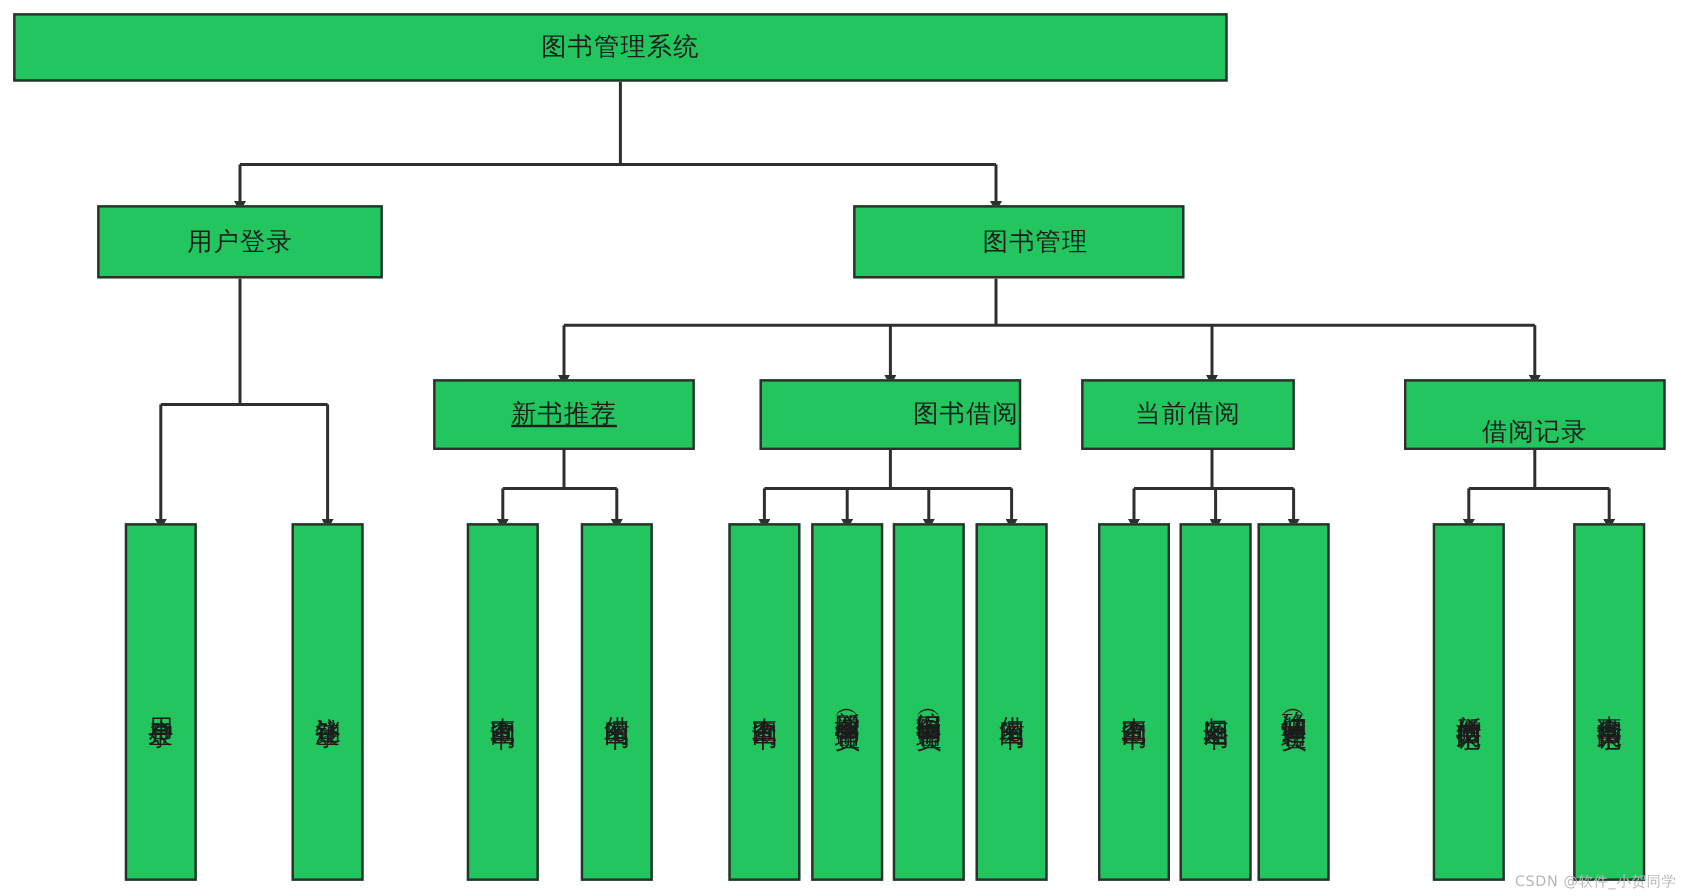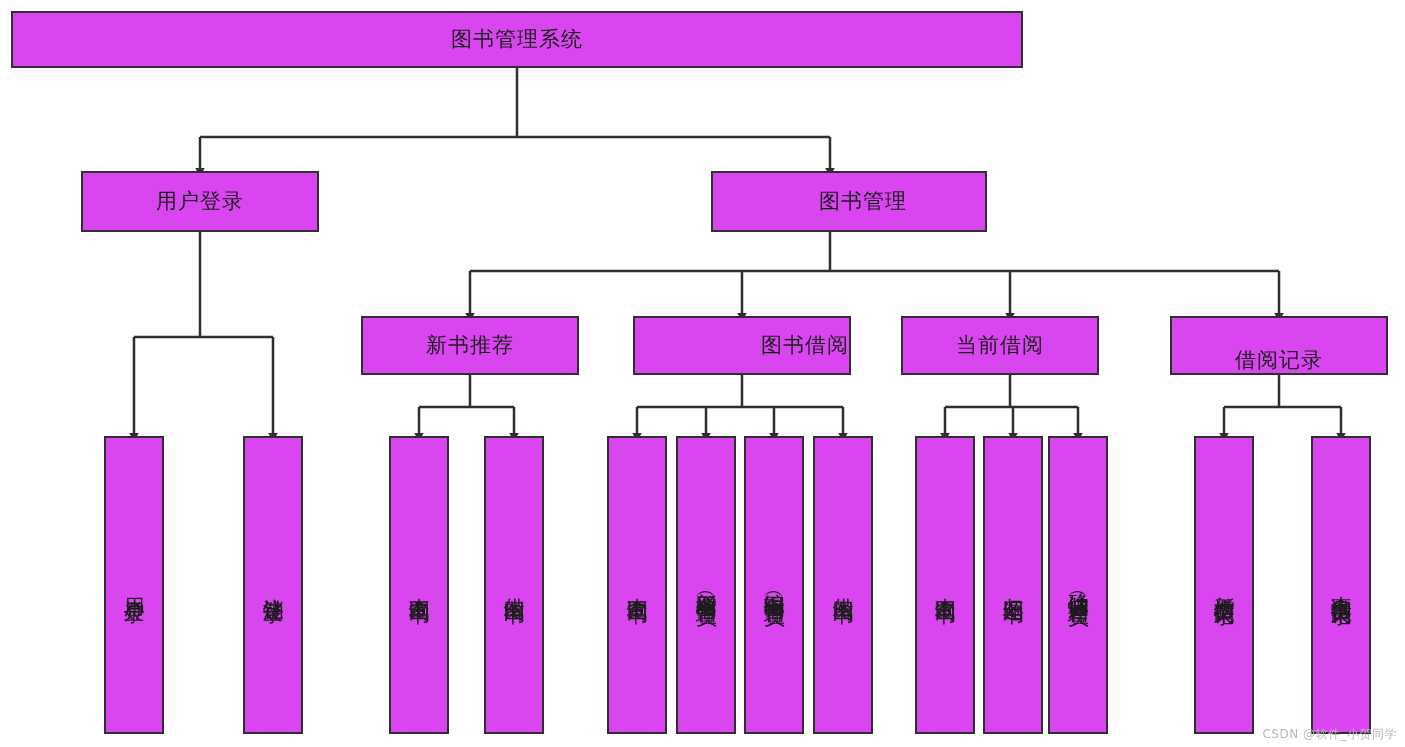--- a/index.html
+++ b/index.html
@@ -21,21 +21,21 @@
     position: absolute;
     left: 0;
     top: 0;
     width: 1405px;
     height: 747px;
   }
   .node-box {
     position: absolute;
     box-sizing: border-box;
     border: 2px solid #2f2f2f;
-    background: #d946ef;
+    background: #22c55e;
     display: flex;
     align-items: center;
     justify-content: center;
     color: #1c1c1c;
   }
   .node-box.horizontal {
     font-size: 21px;
     line-height: 1.2;
     letter-spacing: 1px;
   }
@@ -117,27 +117,27 @@
   <div id="nodes-layer">
       <div class="node-box horizontal" style="left: 11px; top: 11px; width: 1012px; height: 57px;">
         <span class="node-label">图书管理系统</span>
       </div>
       <div class="node-box horizontal" style="left: 81px; top: 171px; width: 238px; height: 61px;">
         <span class="node-label">用户登录</span>
       </div>
       <div class="node-box horizontal" style="left: 711px; top: 171px; width: 276px; height: 61px; padding-left: 28px;">
         <span class="node-label">图书管理</span>
       </div>
-      <div class="node-box horizontal" style="left: 361px; top: 316px; width: 218px; height: 59px;">
+      <div class="node-box horizontal" style="left: 361px; top: 316px; width: 218px; height: 59px; text-decoration: underline;">
         <span class="node-label">新书推荐</span>
       </div>
       <div class="node-box horizontal" style="left: 633px; top: 316px; width: 218px; height: 59px; justify-content: flex-end;">
         <span class="node-label">图书借阅</span>
       </div>
-      <div class="node-box horizontal" style="left: 901px; top: 316px; width: 198px; height: 59px;">
+      <div class="node-box horizontal" style="left: 901px; top: 316px; width: 178px; height: 59px;">
         <span class="node-label">当前借阅</span>
       </div>
       <div class="node-box horizontal" style="left: 1170px; top: 316px; width: 218px; height: 59px; align-items: flex-end;">
         <span class="node-label">借阅记录</span>
       </div>
       <div class="node-box vertical" style="left: 104px; top: 436px; width: 60px; height: 298px;">
         <span class="node-label">用户登录</span>
       </div>
       <div class="node-box vertical" style="left: 243px; top: 436px; width: 60px; height: 298px;">
         <span class="node-label">注销登录</span>

